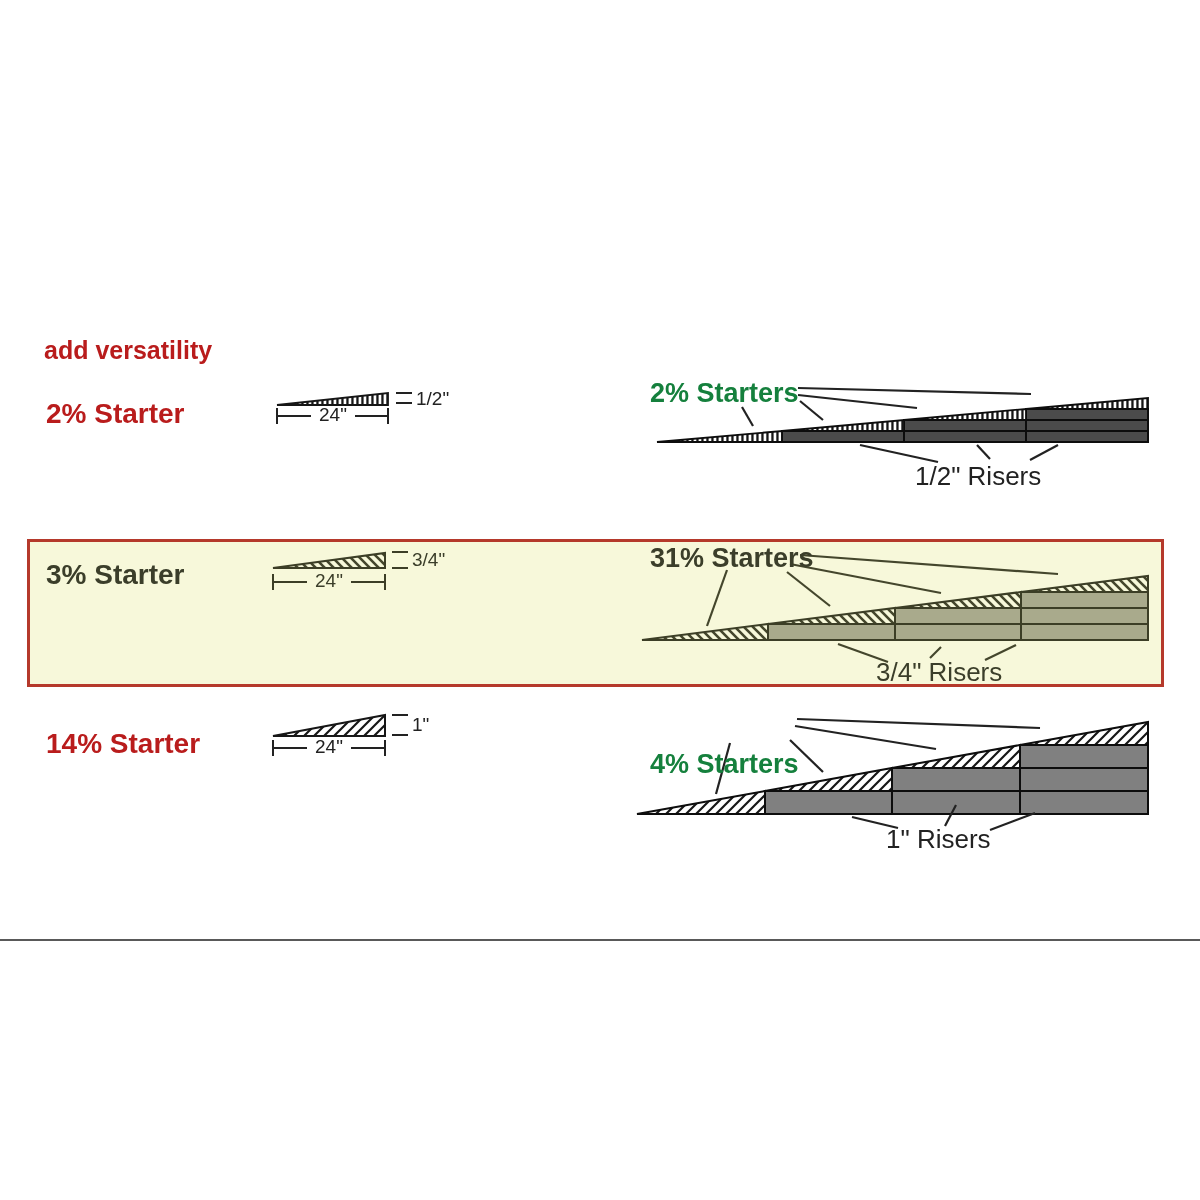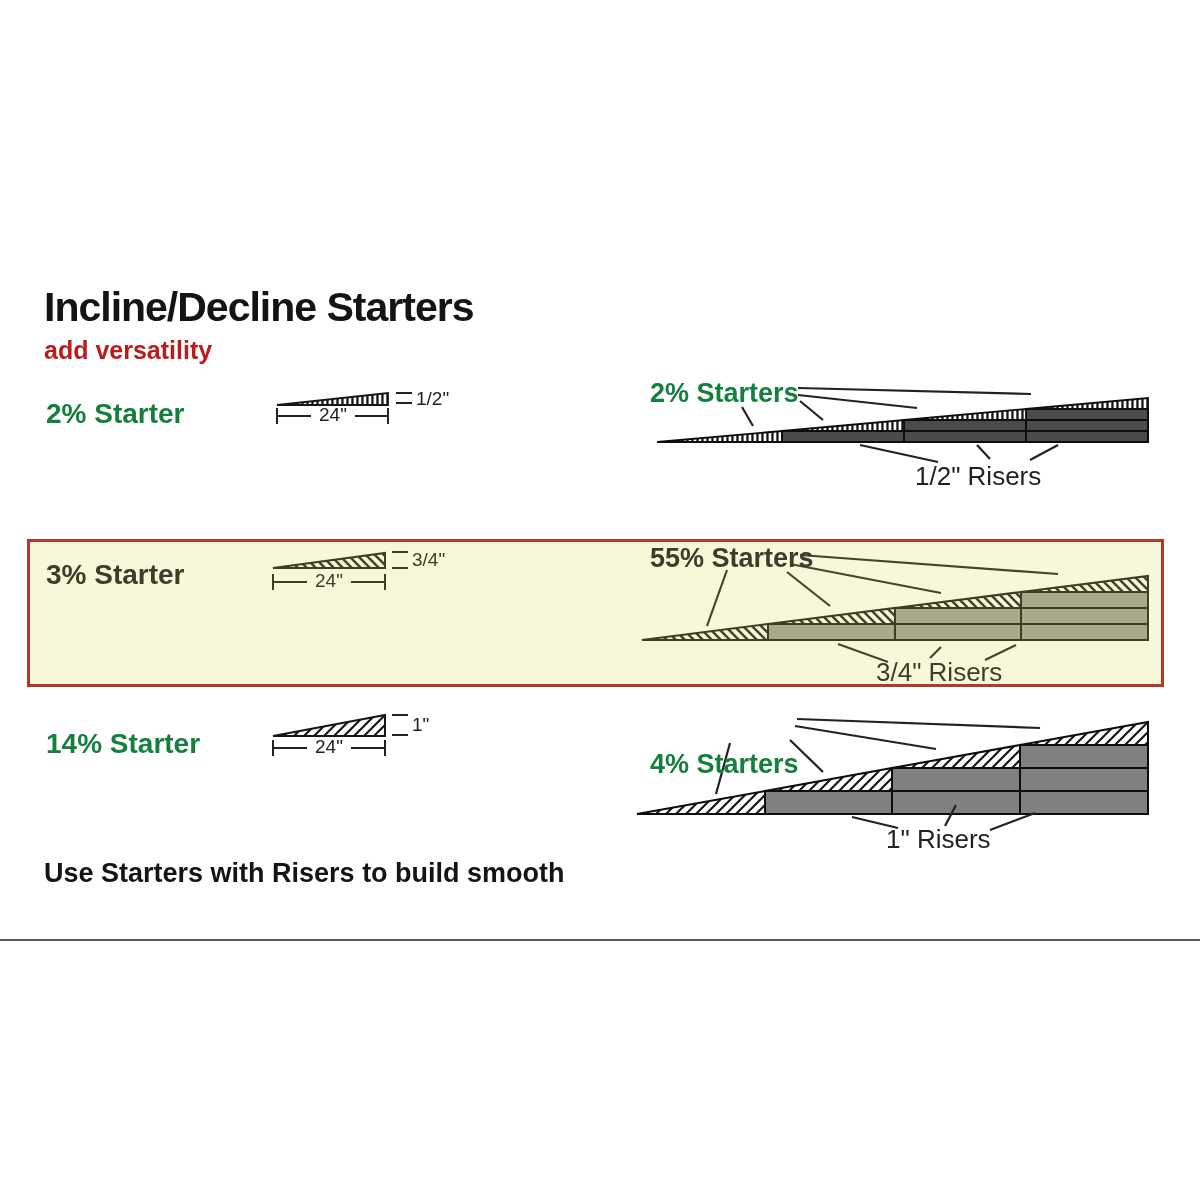--- a/index.html
+++ b/index.html
@@ -3,21 +3,21 @@
 <meta charset="utf-8">
 <style>
   html,body{margin:0;padding:0;background:#ffffff;}
   .canvas{
     position:relative;width:1200px;height:1200px;background:#ffffff;overflow:hidden;
     font-family:"Liberation Sans", sans-serif;color:#161616;
   }
   .abs{position:absolute;white-space:nowrap;}
   .title{left:44px;top:284px;font-size:41px;font-weight:bold;letter-spacing:-1px;color:#141414;}
   .subtitle{left:44px;top:336px;font-size:25px;font-weight:bold;color:#b91c1c;}
-  .starter-label{font-size:28px;font-weight:bold;color:#15803d;left:46px;}
+  .starter-label{font-size:28px;font-weight:bold;color:#b91c1c;left:46px;}
   .group-label{font-size:27px;font-weight:bold;color:#15803d;left:650px;}
   .risers-label{font-size:26px;font-weight:normal;color:#222222;}
   .dim-label{font-size:19px;color:#222222;transform:translateX(-50%);}
   .rise-label{font-size:19px;color:#222222;}
   .olive{color:#3b3e2a !important;}
   .highlight-box{
     position:absolute;left:27px;top:539px;width:1131px;height:142px;
     background:#f7f8da;border:3px solid #b5392b;
   }
   .footer{left:44px;top:858px;font-size:27px;font-weight:bold;line-height:30px;color:#141414;}
@@ -158,39 +158,37 @@
         <line x1="797" y1="719" x2="1040" y2="728"></line>
       </g>
       <g stroke="#222222" stroke-width="2.2" fill="none">
         <line x1="898" y1="828" x2="852" y2="817"></line>
         <line x1="945" y1="826" x2="956" y2="805"></line>
         <line x1="990" y1="830" x2="1035" y2="813"></line>
       </g>
     </g>
   </svg>
 
-  <div class="abs title">Incline/Decline Starters</div>
   <div class="abs subtitle">add versatility</div>
 
   <div class="abs starter-label" style="top:398px;">2% Starter</div>
   <div class="abs dim-label" style="left:333px;top:404px;">24"</div>
   <div class="abs rise-label" style="left:416px;top:388px;">1/2"</div>
   <div class="abs group-label" style="top:378px;">2% Starters</div>
   <div class="abs risers-label" style="left:915px;top:461px;">1/2" Risers</div>
 
   <div class="abs starter-label olive" style="top:559px;">3% Starter</div>
   <div class="abs dim-label olive" style="left:329px;top:570px;">24"</div>
   <div class="abs rise-label olive" style="left:412px;top:549px;">3/4"</div>
-  <div class="abs group-label olive" style="top:543px;">55% Starters</div>
+  <div class="abs group-label olive" style="top:543px;">31% Starters</div>
   <div class="abs risers-label olive" style="left:876px;top:657px;">3/4" Risers</div>
 
   <div class="abs starter-label" style="top:728px;">14% Starter</div>
   <div class="abs dim-label" style="left:329px;top:736px;">24"</div>
   <div class="abs rise-label" style="left:412px;top:714px;">1"</div>
   <div class="abs group-label" style="top:713px;margin-top:36px;">4% Starters</div>
   <div class="abs risers-label" style="left:886px;top:824px;">1" Risers</div>
 
   <div class="abs footer">
-    <div>Use Starters with Risers to build smooth</div>
   </div>
   <div class="rule"></div>
 
 </div>
 
 </body></html>

